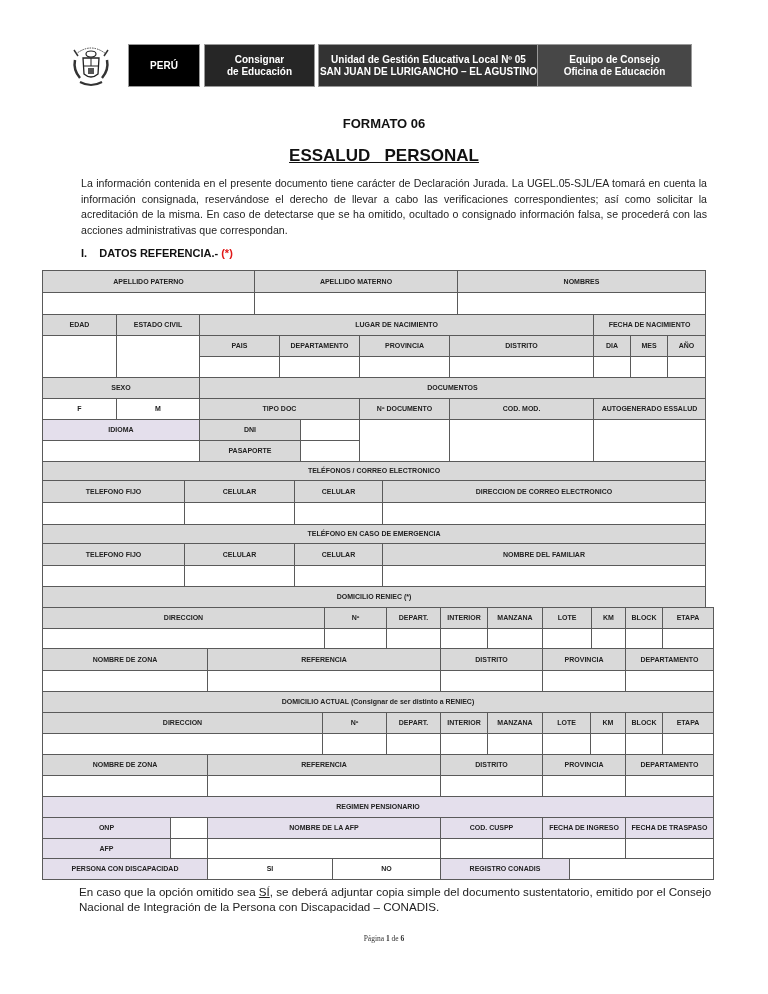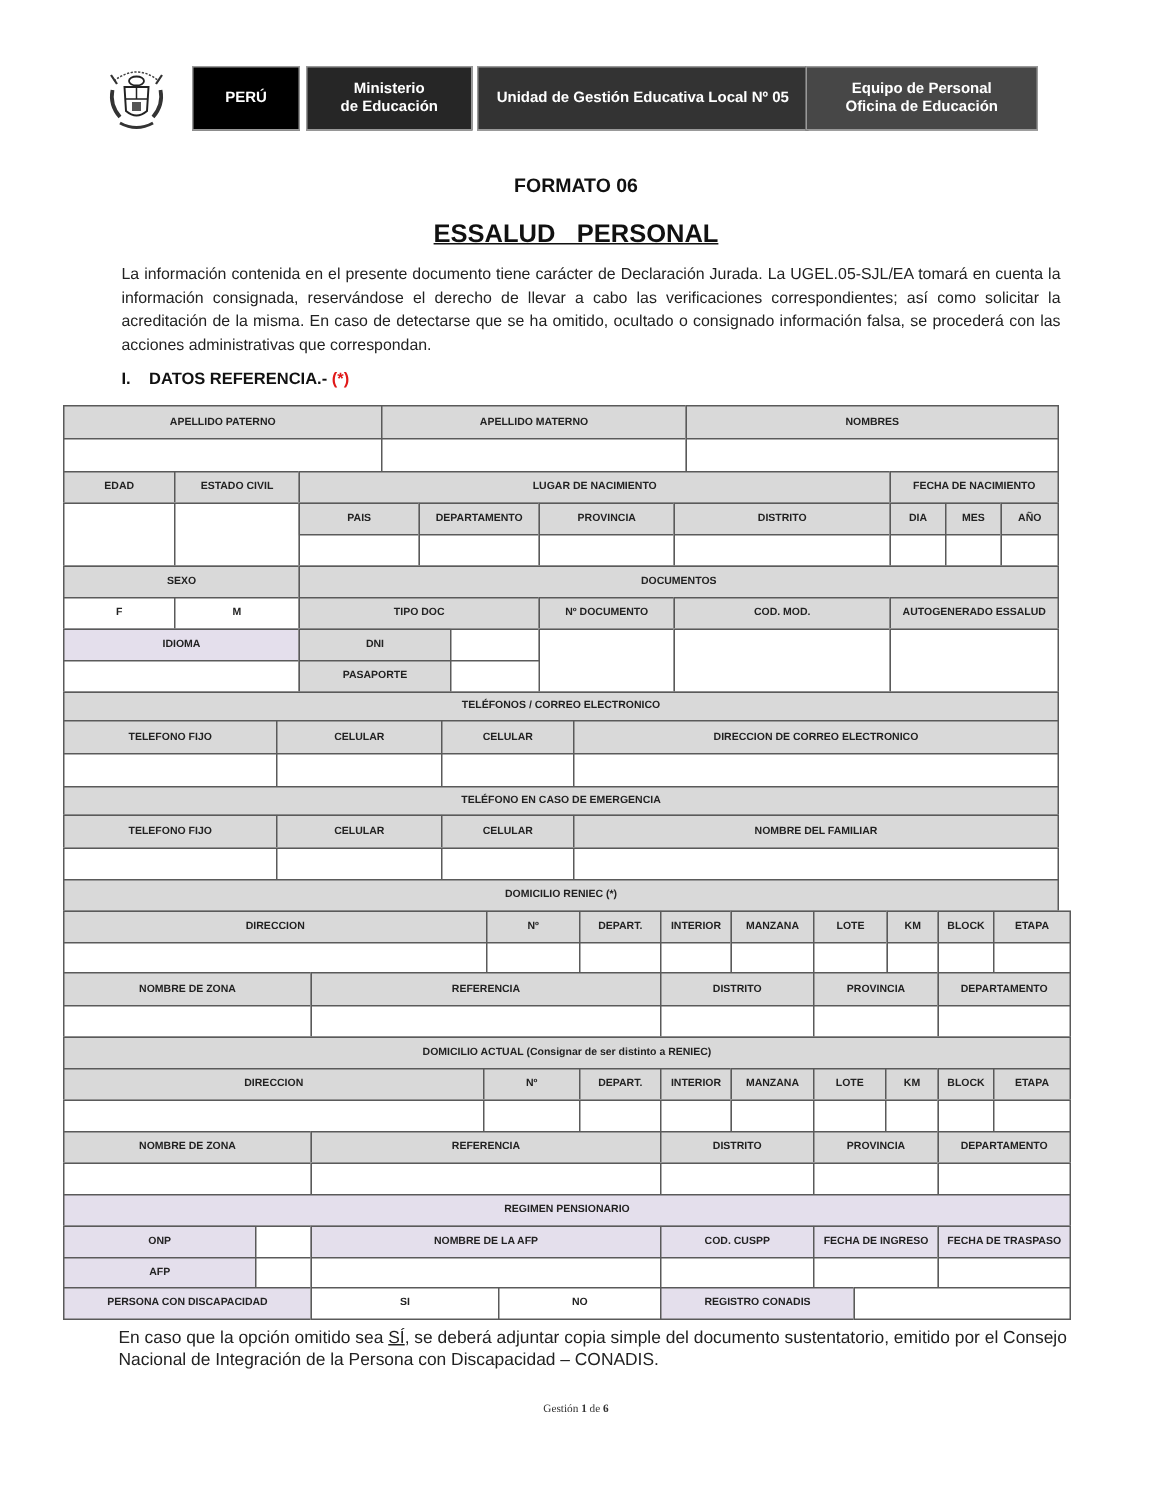--- a/index.html
+++ b/index.html
@@ -47,28 +47,29 @@
     <path d="M5 18 Q3 28 10 36 M37 18 Q39 28 32 36" fill="none" stroke="#333" stroke-width="2.5"></path>
     <path d="M8 14 L4 8 M34 14 L38 8" stroke="#333" stroke-width="1.5"></path>
     <path d="M10 40 Q21 46 32 40" fill="none" stroke="#333" stroke-width="2"></path>
     <rect x="18" y="26" width="6" height="6" fill="#555"></rect>
   </svg>
 </div>
 <div class="hdr-box" style="left: 128px; width: 72px; background: rgb(0, 0, 0);">
   <span>PERÚ</span>
 </div>
 <div class="hdr-box" style="left: 204px; width: 111px; background: rgb(38, 38, 38);">
-  <span>Ministerio</span>
+  <span>Consignar</span>
   <span>de Educación</span>
 </div>
 <div class="hdr-box" style="left: 318px; width: 221px; background: rgb(51, 51, 51);">
   <span>Unidad de Gestión Educativa Local Nº 05</span>
+  <span>SAN JUAN DE LURIGANCHO – EL AGUSTINO</span>
 </div>
 <div class="hdr-box" style="left: 537px; width: 155px; background: rgb(71, 71, 71);">
-  <span>Equipo de Personal</span>
+  <span>Equipo de Consejo</span>
   <span>Oficina de Educación</span>
 </div>
 
 <div class="formato">FORMATO 06</div>
 <div class="boleta" style="white-space:pre;">ESSALUD   PERSONAL</div>
 <div class="intro">La información contenida en el presente documento tiene carácter de Declaración Jurada. La UGEL.05-SJL/EA tomará en cuenta la información consignada, reservándose el derecho de llevar a cabo las verificaciones correspondientes; así como solicitar la acreditación de la misma. En caso de detectarse que se ha omitido, ocultado o consignado información falsa, se procederá con las acciones administrativas que correspondan.</div>
 <div class="section">
   <span>I.</span>&nbsp;&nbsp;&nbsp;
   <span>DATOS REFERENCIA.-</span>
   <span class="req">(*)</span>
@@ -218,17 +219,17 @@
 <div class="cell" style="left:207px;top:858px;width:126px;height:22px;">SI</div>
 <div class="cell" style="left:332px;top:858px;width:109px;height:22px;">NO</div>
 <div class="cell p" style="left:440px;top:858px;width:130px;height:22px;">REGISTRO  CONADIS</div>
 <div class="cell" style="left:569px;top:858px;width:145px;height:22px;"></div>
 
 <div class="footnote">
   <span>En  caso  que la  opción  omitido  sea </span><u>SÍ</u><span>, se  deberá  adjuntar  copia  simple  del  documento  sustentatorio,  emitido  por el Consejo Nacional  de Integración  de la Persona  con Discapacidad  – CONADIS.</span>
 </div>
 
 <div class="pageno">
-  <span>Gestión</span>
+  <span>Página</span>
   <b>1</b>
   <span>de</span>
   <b>6</b>
 </div>
 
 </body></html>

